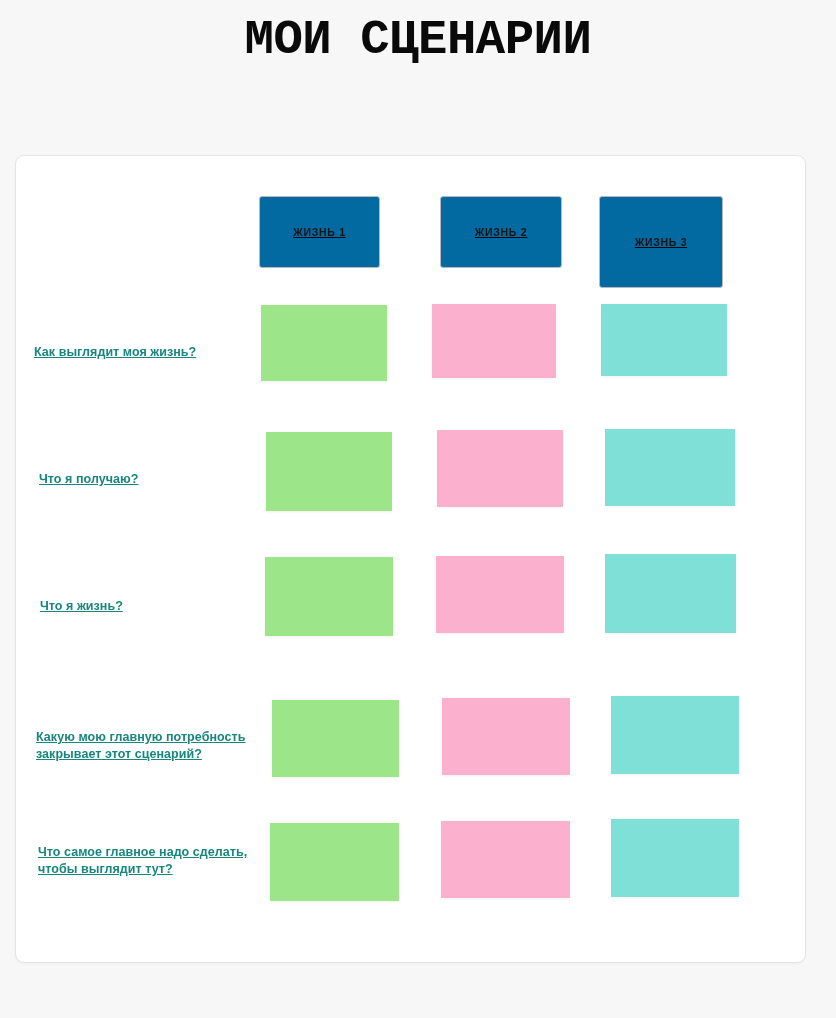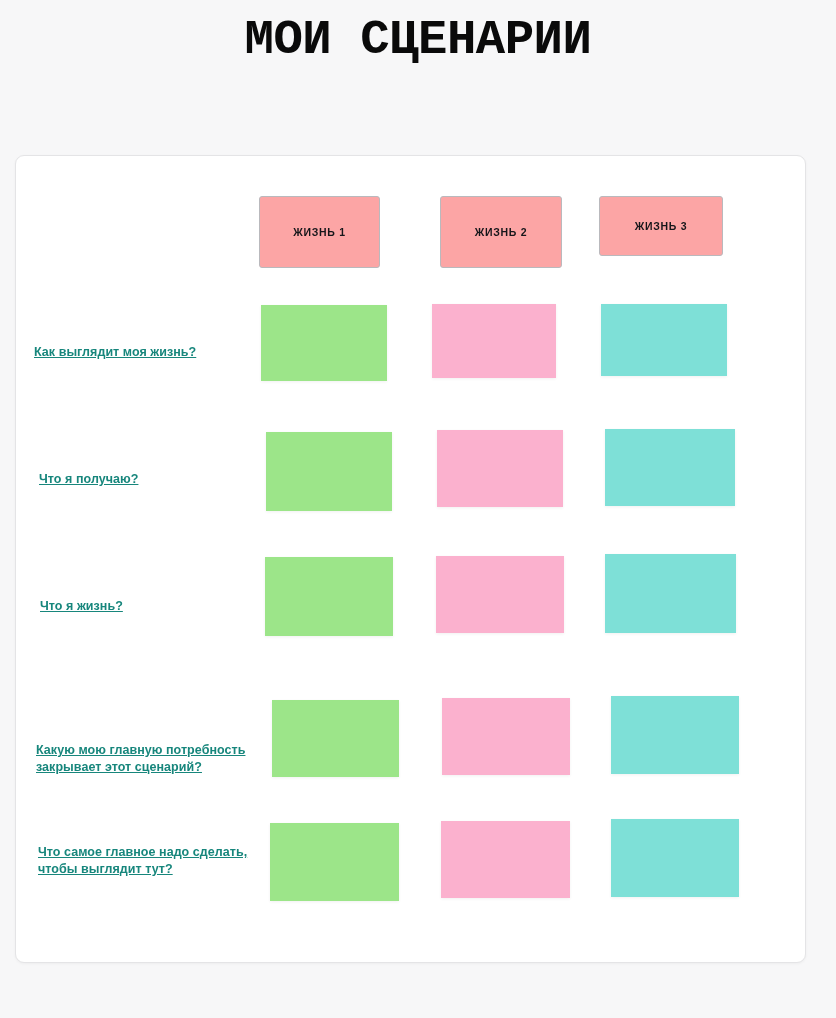--- a/index.html
+++ b/index.html
@@ -41,27 +41,28 @@
     background: #ffffff;
     border: 1px solid #e4e4e6;
     border-radius: 9px;
     box-shadow: 0 1px 3px rgba(0,0,0,0.045);
     box-sizing: border-box;
   }
 
   
   .col-header {
     position: absolute;
-    background: #fca5a5;
+    background: #0369a1;
     border: 1px solid #b9b9bd;
     border-radius: 3px;
     box-sizing: border-box;
     display: flex;
     align-items: center;
     justify-content: center;
+    text-decoration: underline;
   }
   .col-header-label {
     font-size: 10.5px;
     font-weight: bold;
     color: #16161a;
     letter-spacing: 0.7px;
     text-transform: uppercase;
     white-space: nowrap;
   }
 
@@ -88,28 +89,28 @@
 <div class="page-title">МОИ СЦЕНАРИИ</div>
 
 <div class="board-card">
 
   <div class="col-header" style="left: 243px; top: 40px; width: 121px; height: 72px;">
     <span class="col-header-label">ЖИЗНЬ 1</span>
   </div>
   <div class="col-header" style="left: 424px; top: 40px; width: 122px; height: 72px;">
     <span class="col-header-label">ЖИЗНЬ 2</span>
   </div>
-  <div class="col-header" style="left: 583px; top: 40px; width: 124px; height: 60px; justify-content: center;">
+  <div class="col-header" style="left: 583px; top: 40px; width: 124px; height: 92px; justify-content: center;">
     <span class="col-header-label">ЖИЗНЬ 3</span>
   </div>
 
   <div class="row-label" style="left: 18px; top: 188px; width: 215px;">Как выглядит моя жизнь?</div>
   <div class="row-label" style="left: 23px; top: 315px; width: 210px;">Что я получаю?</div>
   <div class="row-label" style="left: 24px; top: 442px; width: 200px;">Что я жизнь?</div>
-  <div class="row-label" style="left: 20px; top: 586px; width: 218px;">Какую мою главную потребность закрывает этот сценарий?</div>
+  <div class="row-label" style="left: 20px; top: 573px; width: 218px;">Какую мою главную потребность закрывает этот сценарий?</div>
   <div class="row-label" style="left: 22px; top: 688px; width: 220px;">Что самое главное надо сделать, чтобы выглядит тут?</div>
 
   <div class="answer-block" style="left: 245px; top: 149px; width: 126px; height: 76px; background: rgb(156, 229, 137);"></div>
   <div class="answer-block" style="left: 416px; top: 148px; width: 124px; height: 74px; background: rgb(251, 177, 206);"></div>
   <div class="answer-block" style="left: 585px; top: 148px; width: 126px; height: 72px; background: rgb(126, 224, 215);"></div>
 
   <div class="answer-block" style="left: 250px; top: 276px; width: 126px; height: 79px; background: rgb(156, 229, 137);"></div>
   <div class="answer-block" style="left: 421px; top: 274px; width: 126px; height: 77px; background: rgb(251, 177, 206);"></div>
   <div class="answer-block" style="left: 589px; top: 273px; width: 130px; height: 77px; background: rgb(126, 224, 215);"></div>
 

